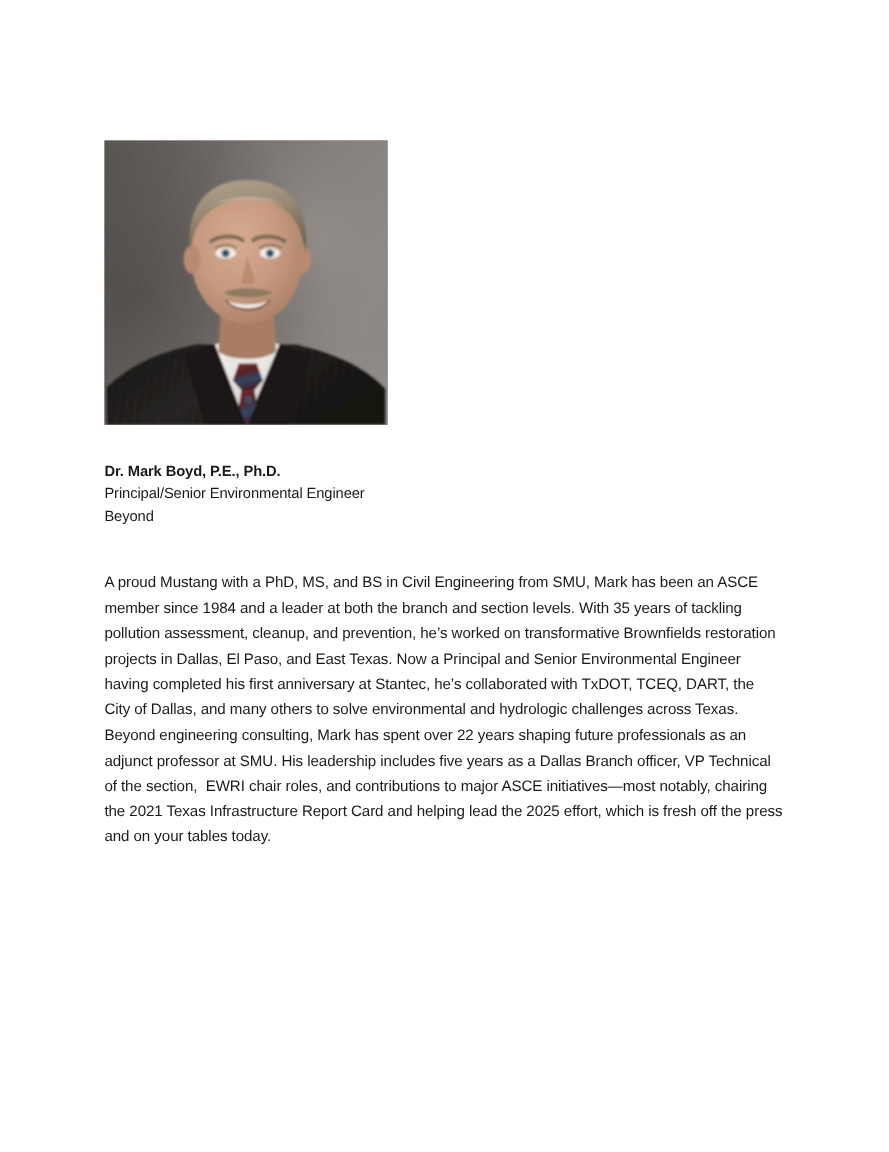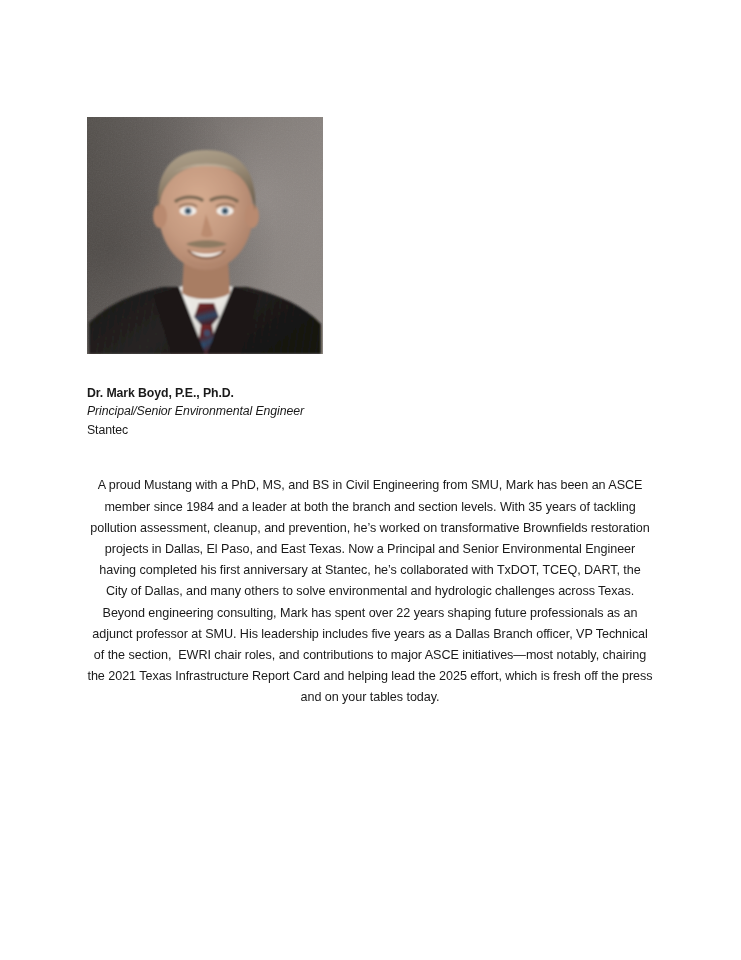--- a/index.html
+++ b/index.html
@@ -51,36 +51,34 @@
   }
   .person-name {
     font-size: 12.3px;
     font-weight: bold;
     letter-spacing: -0.1px;
     color: #1a1a1a;
     margin: 0;
   }
   .person-title {
     font-size: 12.3px;
-    font-style: italic;
     color: #1a1a1a;
     margin: 1px 0 0 0;
     letter-spacing: -0.1px;
   }
   .person-org {
     font-size: 12.3px;
     color: #1a1a1a;
     margin: 1px 0 0 0;
     letter-spacing: -0.1px;
   }
 
   
   .bio {
     margin-top: 36px;
-    text-align: center;
   }
   .bio p {
     font-size: 12.6px;
     line-height: 21.2px;
     color: #1a1a1a;
     margin: 0 0 12px 0;
     letter-spacing: -0.06px;
     white-space: pre-wrap;
   }
   .bio p:last-child {
@@ -206,21 +204,21 @@
           <path d="M101 133 C110 144 129 144 138 133" stroke="#7a5440" stroke-width="1.5" fill="none"></path>
 
           <path d="M95 138 C105 150 134 150 144 138 C134 152 105 152 95 138 Z" fill="#b0846a" opacity="0.5"></path>
         </g>
       </svg>
     </div>
 
     <div class="name-block">
       <div class="person-name">Dr. Mark Boyd, P.E., Ph.D.</div>
       <div class="person-title">Principal/Senior Environmental Engineer</div>
-      <div class="person-org">Stantec</div>
+      <div class="person-org">Beyond</div>
     </div>
 
     <div class="bio">
       <p>A proud Mustang with a PhD, MS, and BS in Civil Engineering from SMU, Mark has been an ASCE member since 1984 and a leader at both the branch and section levels. With 35 years of tackling pollution assessment, cleanup, and prevention, he’s worked on transformative Brownfields restoration projects in Dallas, El Paso, and East Texas. Now a Principal and Senior Environmental Engineer having completed his first anniversary at Stantec, he’s collaborated with TxDOT, TCEQ, DART, the City of Dallas, and many others to solve environmental and hydrologic challenges across Texas. Beyond engineering consulting, Mark has spent over 22 years shaping future professionals as an adjunct professor at SMU. His leadership includes five years as a Dallas Branch officer, VP Technical of the section,  EWRI chair roles, and contributions to major ASCE initiatives—most notably, chairing the 2021 Texas Infrastructure Report Card and helping lead the 2025 effort, which is fresh off the press and on your tables today.</p>
     </div>
 
   </div>
 </div>
 
 </body></html>

